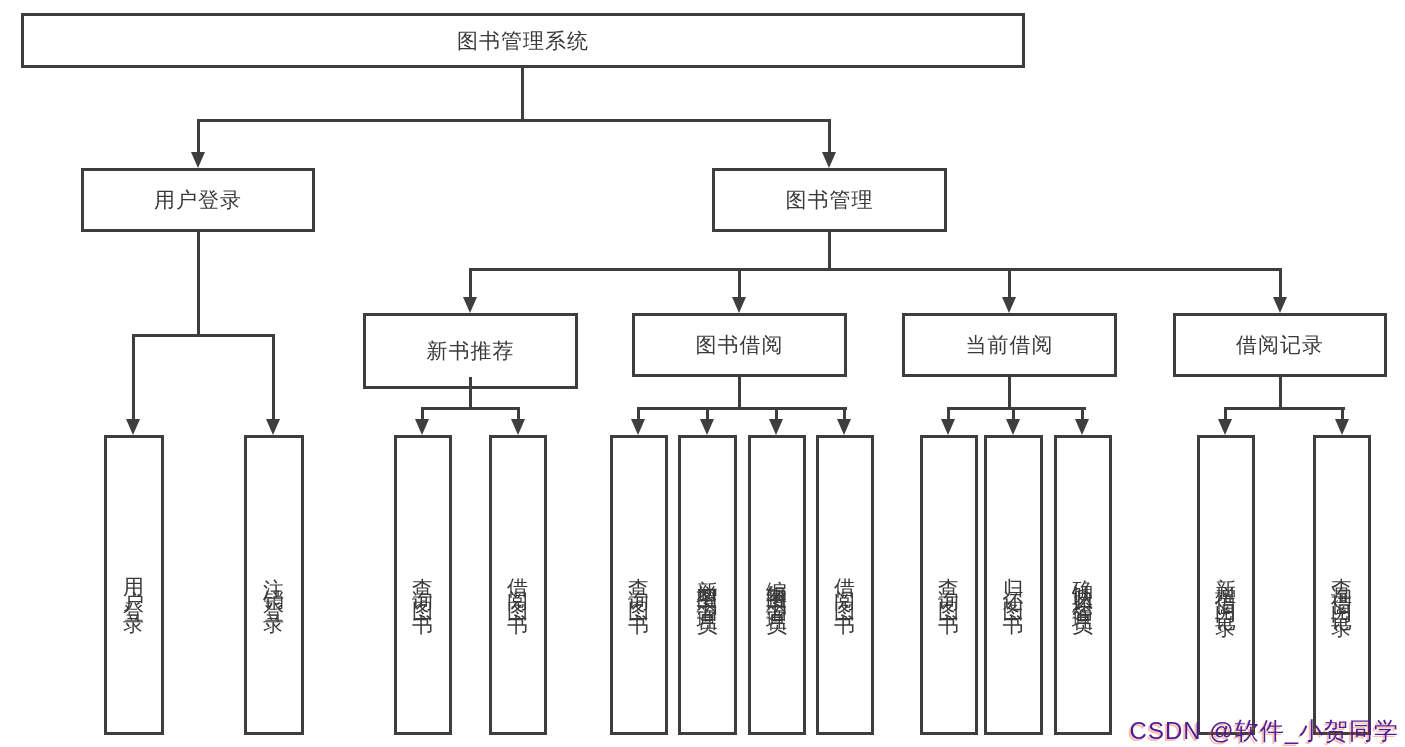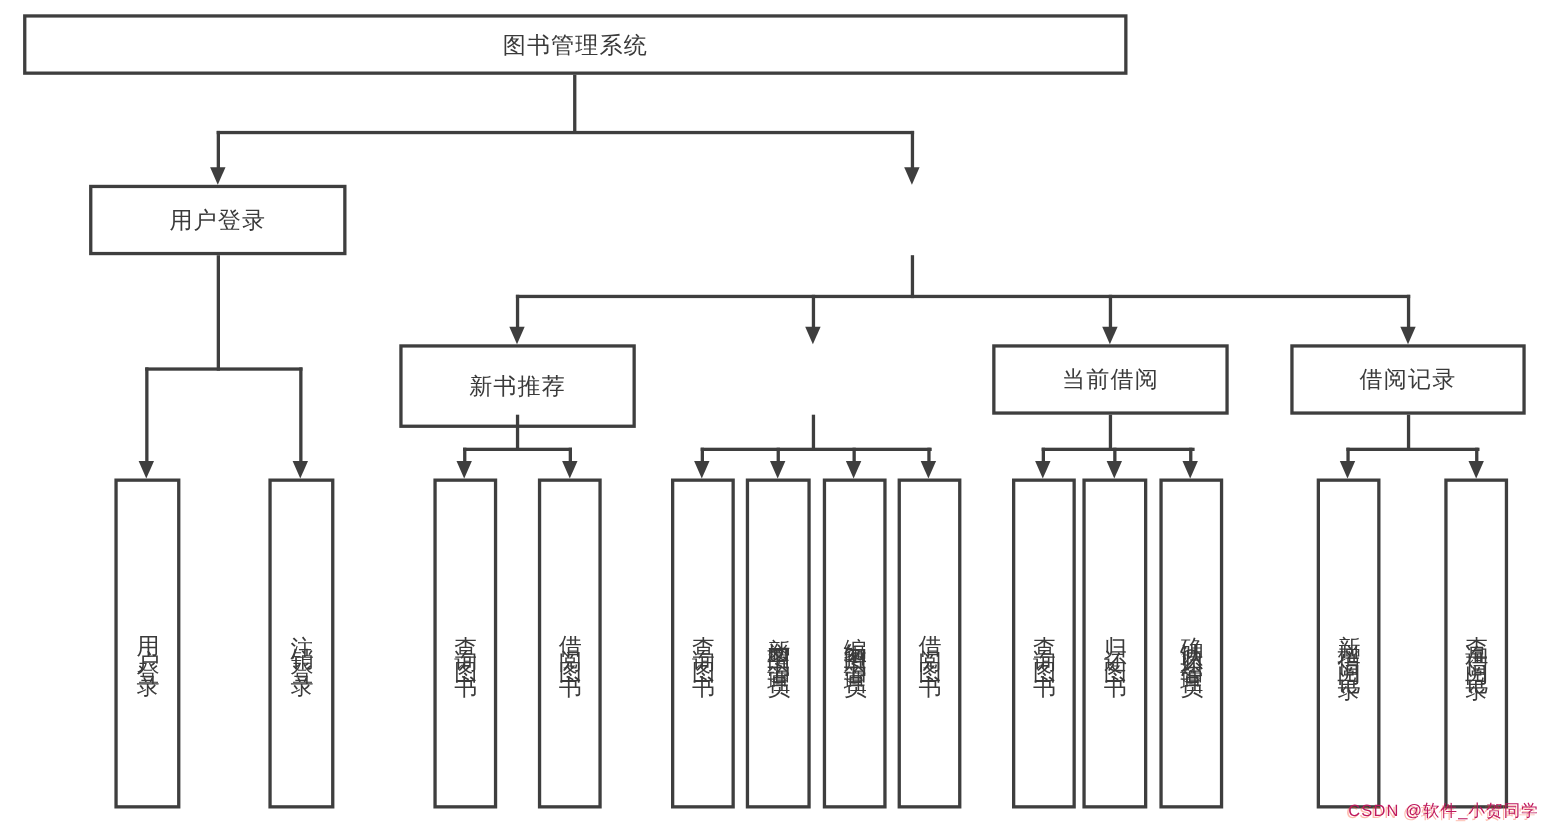--- a/index.html
+++ b/index.html
@@ -46,43 +46,49 @@
     position: absolute;
     width: 0; height: 0;
     border-left: 7px solid transparent;
     border-right: 7px solid transparent;
     border-top: 16px solid #3e3e3e;
   }
   .watermark {
     position: absolute;
     right: 6px;
     bottom: 0px;
-    font-size: 15px;
-    color: #be185d;
+    font-size: 24px;
+    color: #4c1d95;
     letter-spacing: 1px;
     text-shadow: -2px 2px 0 rgba(252, 85, 49, 0.40);
     white-space: nowrap;
     margin-top: 20px;
   }
 </style>
 </head>
 <body>
 
 <div class="canvas">
 
   <div class="box" style="left:21px; top:13px; width:1004px; height:55px;">
     <span class="lbl">图书管理系统</span>
   </div>
 
   <div class="box" style="left:81px; top:168px; width:234px; height:64px;">
     <span class="lbl">用户登录</span>
   </div>
+  <div class="box" style="left:712px; top:168px; width:235px; height:64px;">
+    <span class="lbl">图书管理</span>
+  </div>
 
   <div class="box" style="left:363px; top:313px; width:215px; height:76px;">
     <span class="lbl">新书推荐</span>
+  </div>
+  <div class="box" style="left:632px; top:313px; width:215px; height:64px;">
+    <span class="lbl">图书借阅</span>
   </div>
   <div class="box" style="left:902px; top:313px; width:215px; height:64px;">
     <span class="lbl">当前借阅</span>
   </div>
   <div class="box" style="left:1173px; top:313px; width:214px; height:64px;">
     <span class="lbl">借阅记录</span>
   </div>
 
   <div class="box leaf" style="left:104px; top:435px; width:60px; height:300px;">
     <span class="lbl">用户登录</span>

